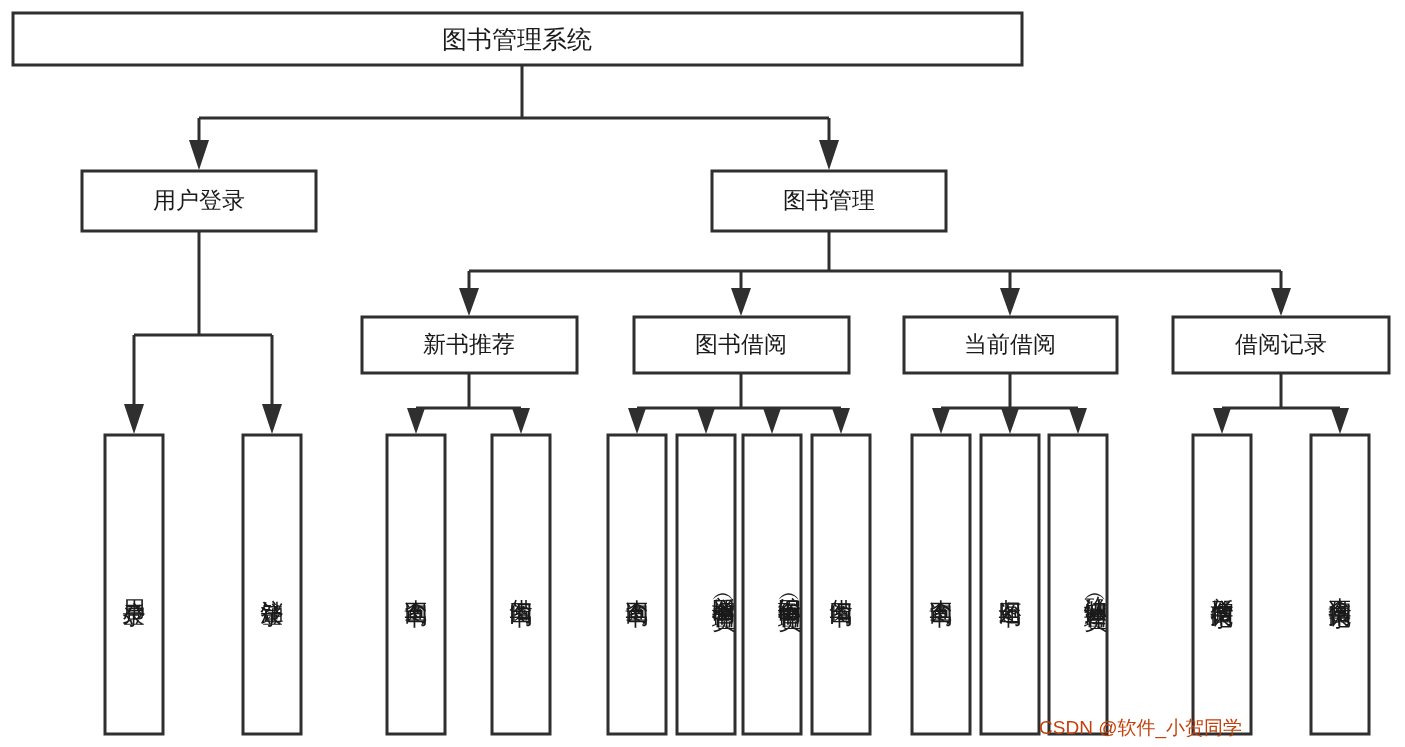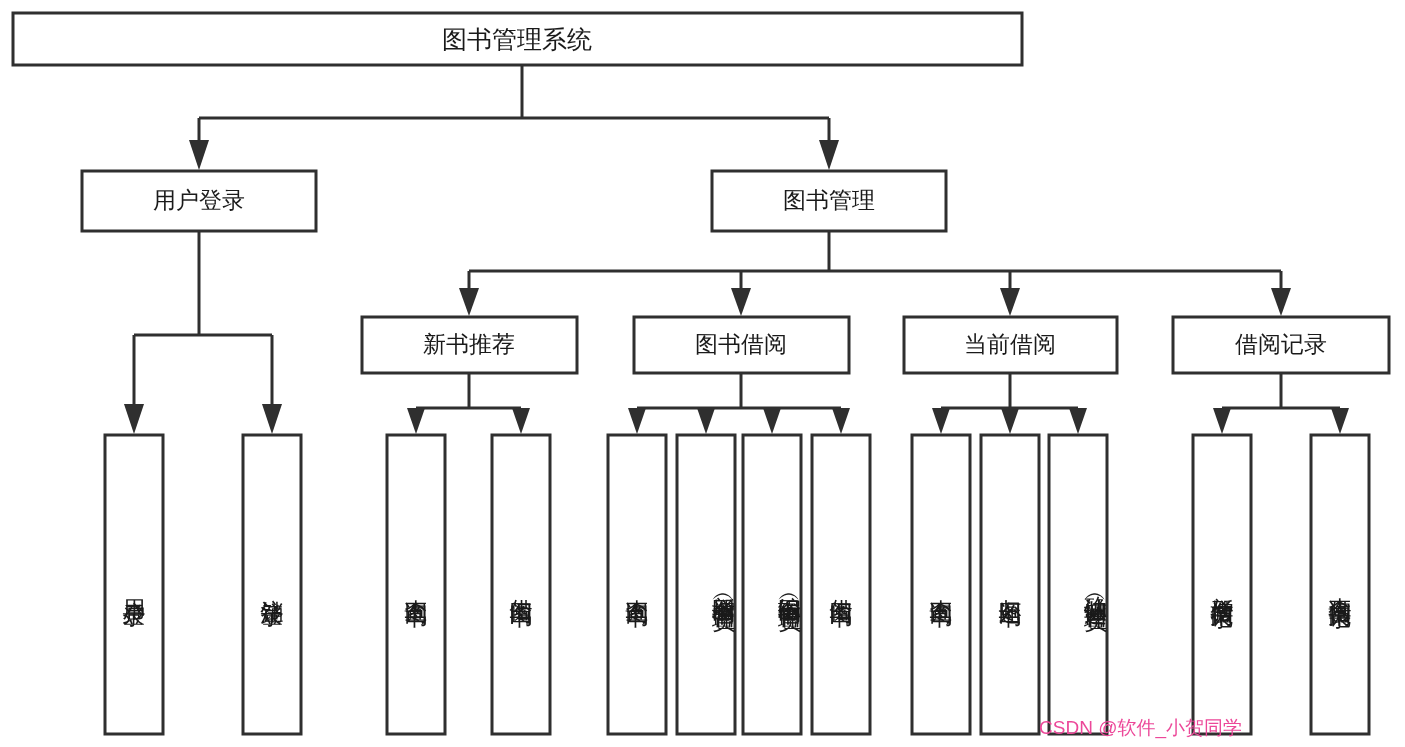--- a/index.html
+++ b/index.html
@@ -71,21 +71,21 @@
     align-items: flex-start;
     padding-top: 4px;
     box-sizing: border-box;
   }
   .watermark {
     position: absolute;
     right: 12px;
     bottom: 6px;
     font-family: "Liberation Sans", "DejaVu Sans", sans-serif;
     font-size: 19px;
-    color: #ec4899;
+    color: #c2410c;
     white-space: nowrap;
     pointer-events: none;
   }
 </style>
 </head>
 <body>
 
 <div id="diagram-root">
 
   <svg id="diagram-svg" viewBox="0 0 1405 747" xmlns="http://www.w3.org/2000/svg">

